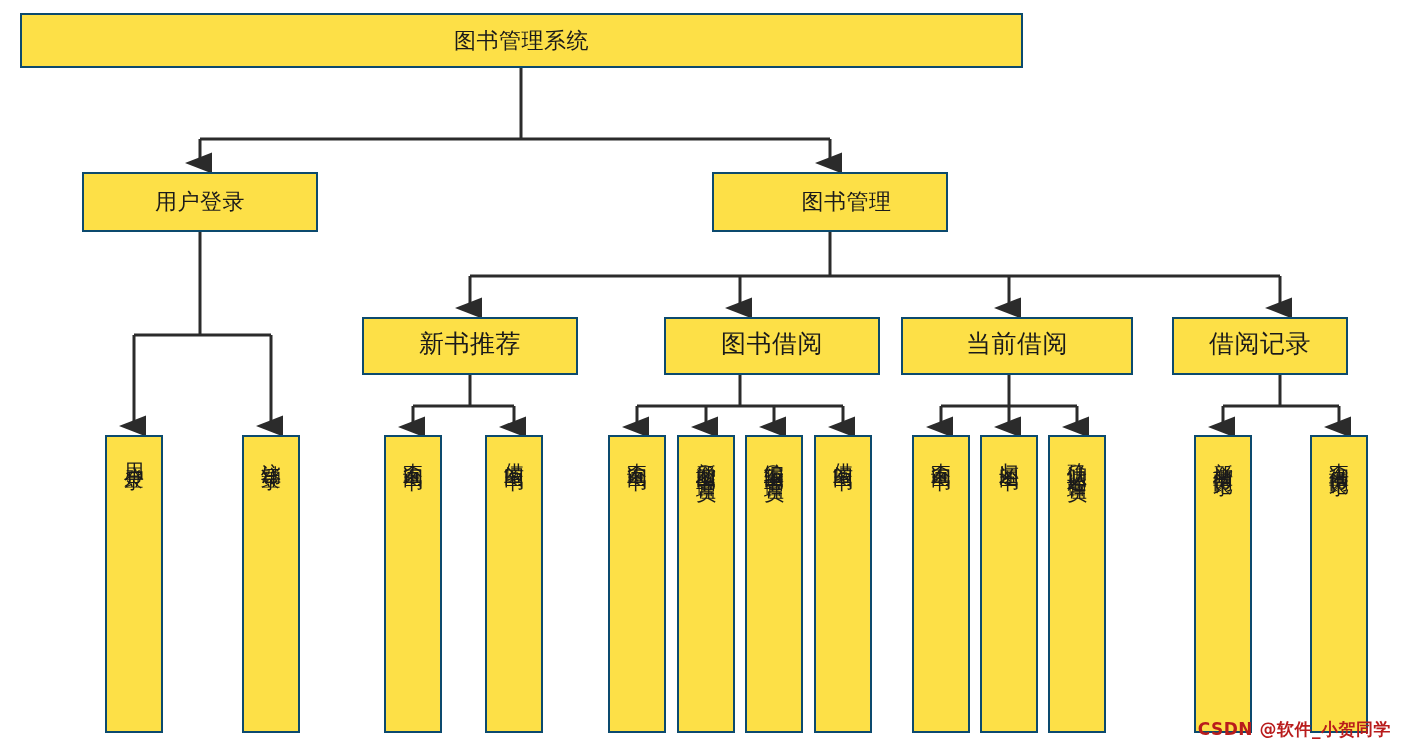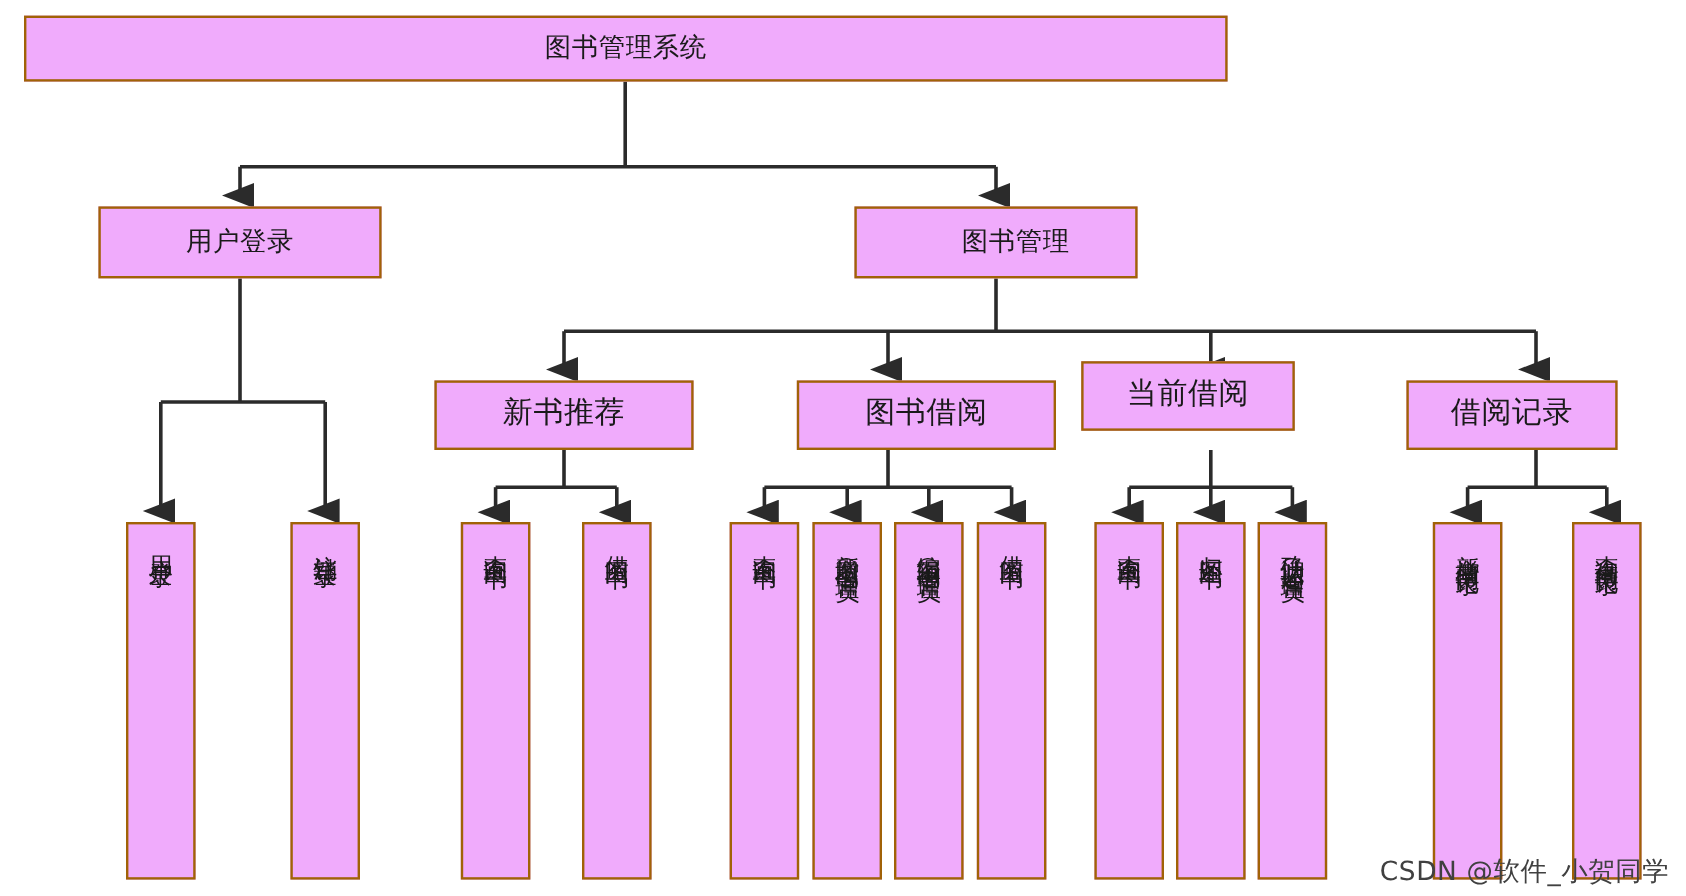--- a/index.html
+++ b/index.html
@@ -21,22 +21,22 @@
   #svg-layer {
     position: absolute;
     left: 0;
     top: 0;
     width: 1405px;
     height: 747px;
   }
   .node {
     position: absolute;
     box-sizing: border-box;
-    background: #f0abfc;
-    border: 2px solid #a16207;
+    background: #fde047;
+    border: 2px solid #0c4a6e;
     display: flex;
     align-items: center;
     justify-content: center;
     z-index: 2;
   }
   .node-label {
     color: #1a1a1a;
     font-size: 21px;
     line-height: 1.25;
     letter-spacing: 0.5px;
@@ -60,26 +60,27 @@
     font-size: 22px;
   }
   .node.level3 .node-label {
     font-size: 25px;
     font-family: Liberation Mono, monospace;
   }
   #watermark {
     position: absolute;
     right: 14px;
     bottom: 6px;
-    font-size: 22px;
-    color: #404040;
+    font-size: 17px;
+    color: #b91c1c;
     letter-spacing: 0.5px;
     z-index: 5;
     user-select: none;
     white-space: nowrap;
+    font-weight: bold;
   }
 </style>
 </head>
 <body>
 
 <div id="diagram-root">
 
   <svg id="svg-layer" viewBox="0 0 1405 747" xmlns="http://www.w3.org/2000/svg">
     <defs>
       <marker id="arrow" markerWidth="10" markerHeight="10" refX="3.2" refY="4" orient="auto" markerUnits="strokeWidth">
@@ -152,21 +153,21 @@
   <div class="node level2" style="left:712px; top:172px; width:236px; height:60px;padding-left:33px;">
     <span class="node-label">图书管理</span>
   </div>
 
   <div class="node level3" style="left:362px; top:317px; width:216px; height:58px;">
     <span class="node-label">新书推荐</span>
   </div>
   <div class="node level3" style="left:664px; top:317px; width:216px; height:58px;">
     <span class="node-label">图书借阅</span>
   </div>
-  <div class="node level3" style="left:901px; top:301px; width:178px; height:58px;">
+  <div class="node level3" style="left:901px; top:317px; width:232px; height:58px;">
     <span class="node-label">当前借阅</span>
   </div>
   <div class="node level3" style="left:1172px; top:317px; width:176px; height:58px;">
     <span class="node-label">借阅记录</span>
   </div>
 
   <div class="node vertical" style="left:105px; top:435px; width:58px; height:298px;">
     <span class="node-label">用户登录</span>
   </div>
   <div class="node vertical" style="left:242px; top:435px; width:58px; height:298px;">

